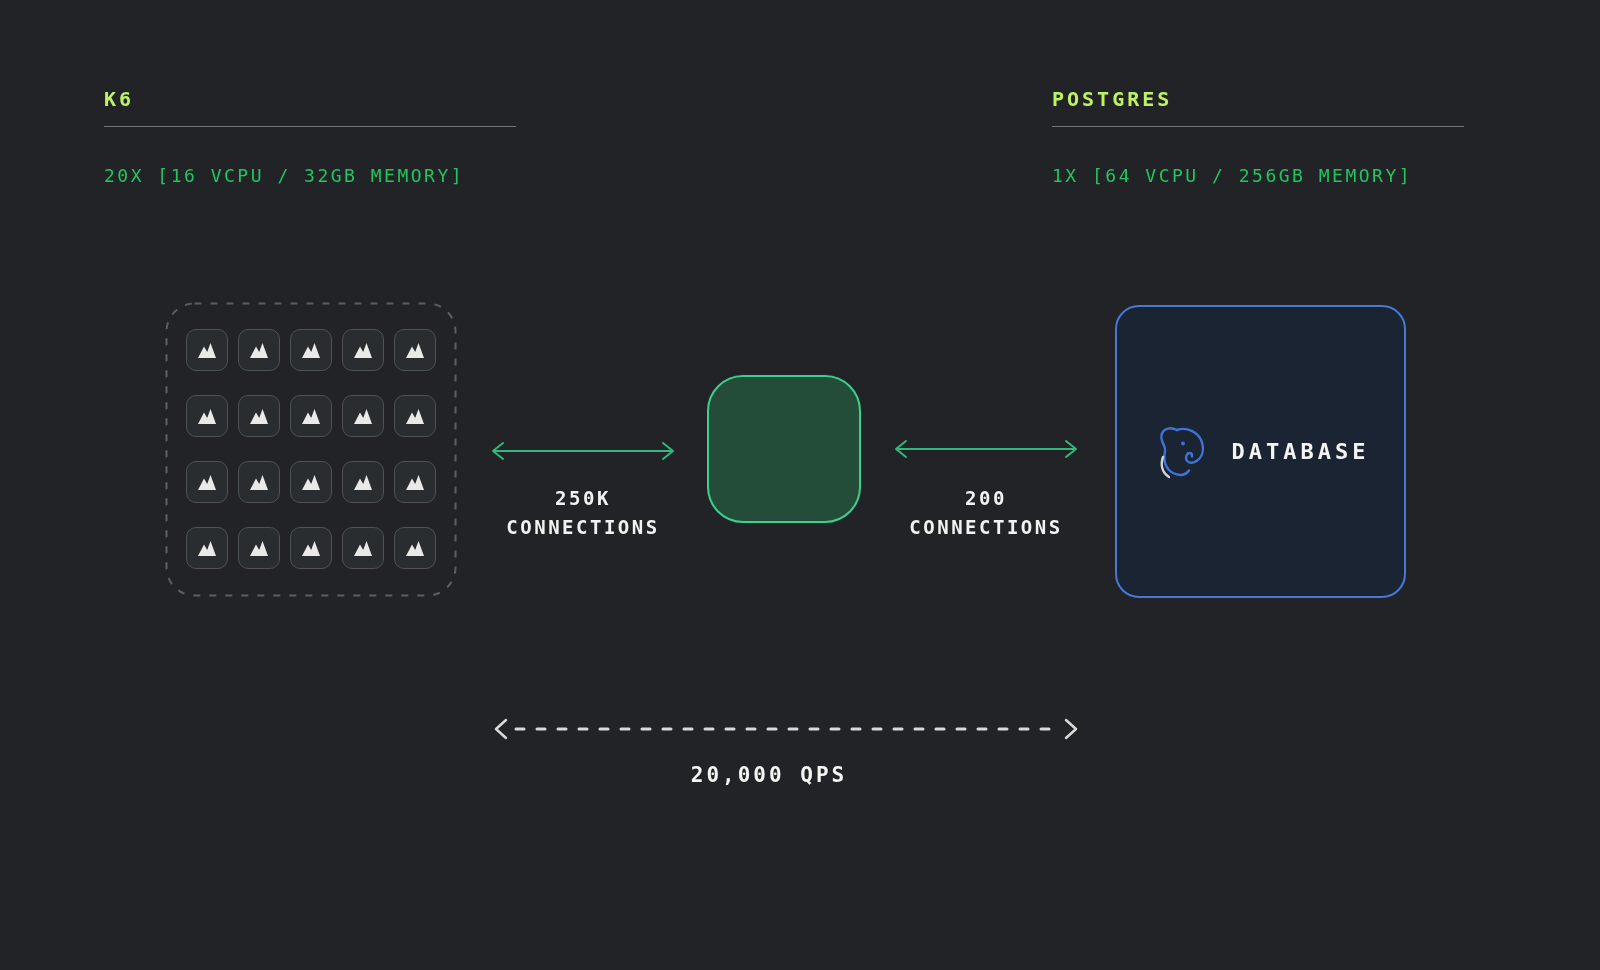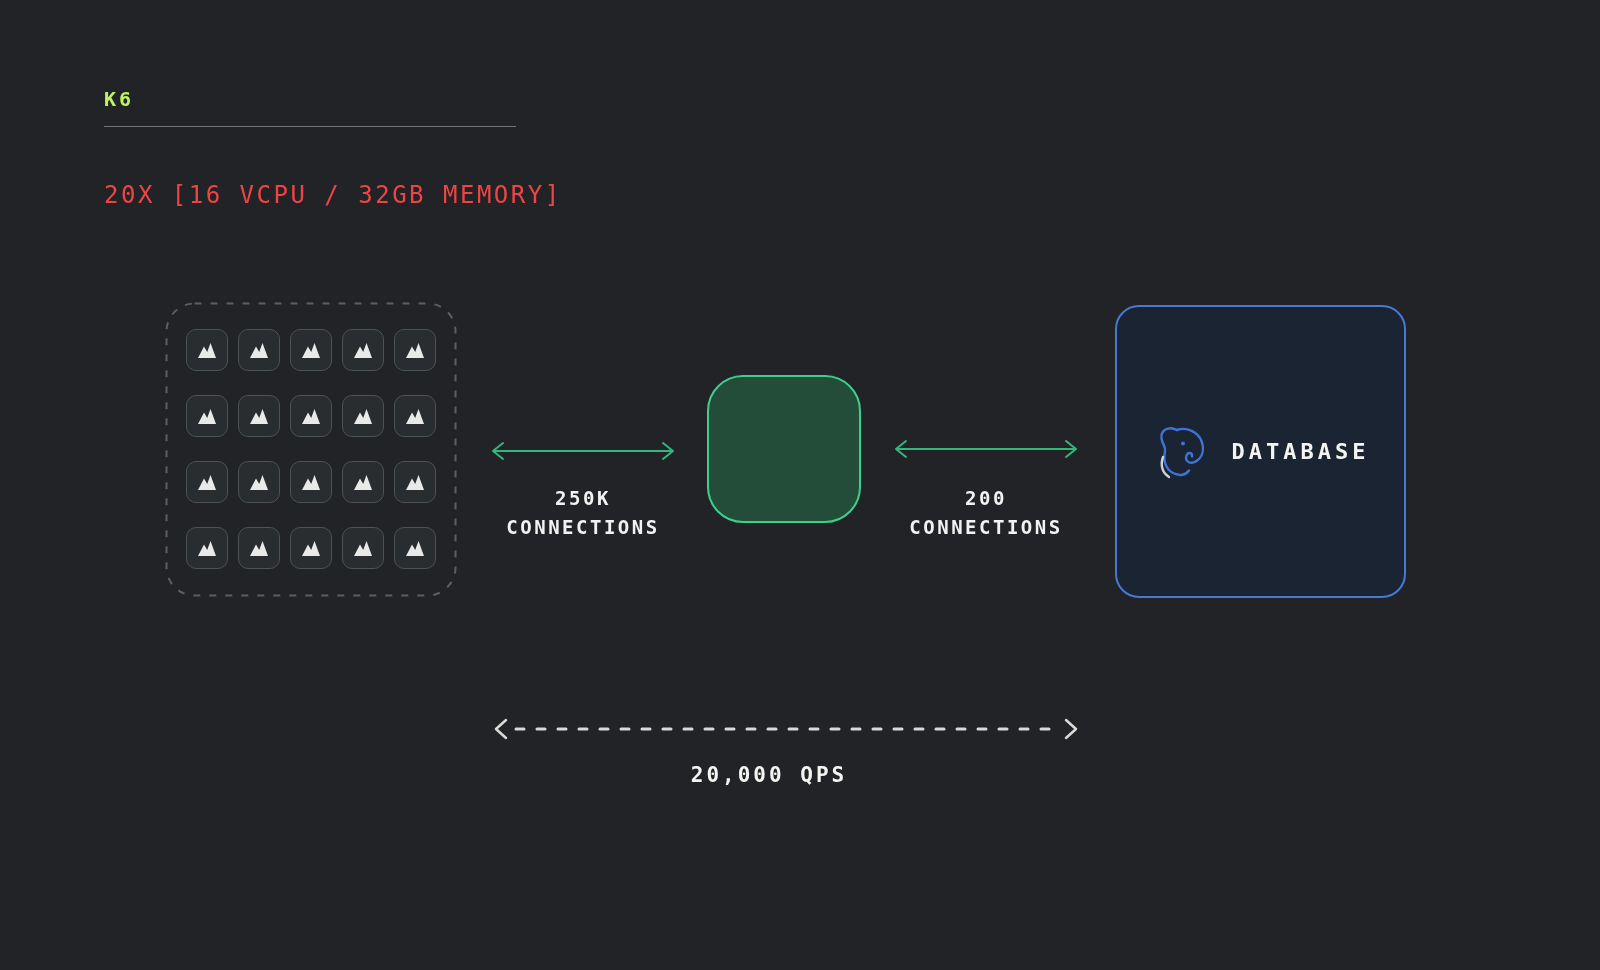--- a/index.html
+++ b/index.html
@@ -11,21 +11,21 @@
   
   .col-header{position:absolute;top:88px;width:412px;}
   .col-header h2{
     margin:0;font-size:20px;font-weight:bold;color:#bef264;
     letter-spacing:3px;line-height:22px;
   }
   .col-header .rule{
     margin-top:16px;height:0;border-bottom:1px solid #70767a;
   }
   .col-header .spec{
-    margin-top:54px;font-size:24px;color:#ef4444;letter-spacing:2.5px;
+    margin-top:38px;font-size:18px;color:#22c55e;letter-spacing:2.5px;
     white-space:nowrap;
   }
   .col-k6{left:104px;}
   .col-supavisor{left:578px;}
   .col-postgres{left:1052px;}
 
   
   .k6-cluster{
     position:absolute;left:165px;top:302px;width:292px;height:295px;
     box-sizing:border-box;
@@ -82,20 +82,25 @@
 </style>
 </head>
 <body>
 
 <div class="stage">
 
   <div class="col-header col-k6">
     <h2>K6</h2>
     <div class="rule"></div>
     <div class="spec">20X [16 VCPU / 32GB MEMORY]</div>
+  </div>
+  <div class="col-header col-postgres">
+    <h2>POSTGRES</h2>
+    <div class="rule"></div>
+    <div class="spec">1X [64 VCPU / 256GB MEMORY]</div>
   </div>
 
   <div class="k6-cluster">
     <svg class="dash-frame" width="292" height="295" viewBox="0 0 292 295">
       <rect x="1.5" y="1.5" width="289" height="292" rx="28" fill="none" stroke="#5a5f63" stroke-width="2" stroke-dasharray="7 9"></rect>
     </svg>
     <div class="k6-grid">
         <div class="tile">
           <svg viewBox="0 0 24 24">
             <polygon points="3,20 9,8.5 12.2,14 15.5,5 21,20" fill="#e9e9e7"></polygon>

